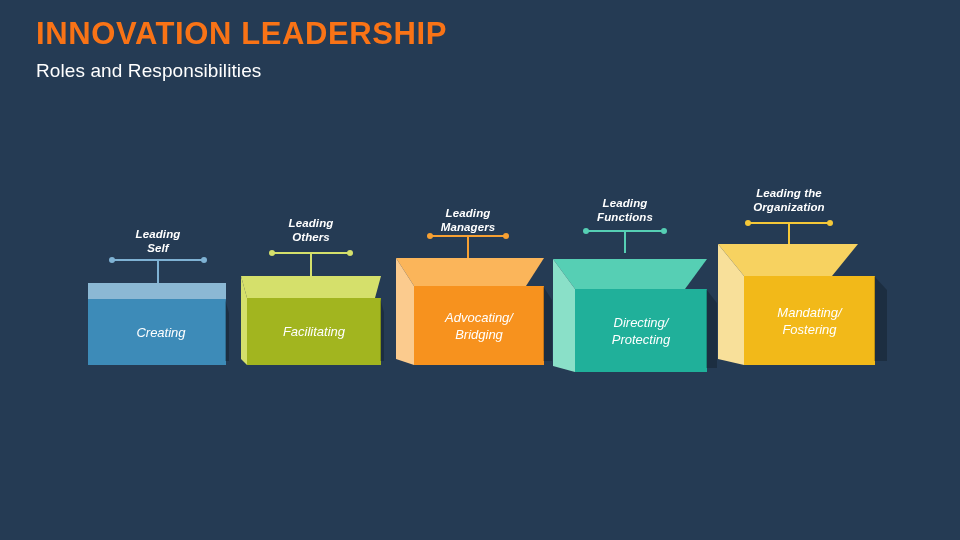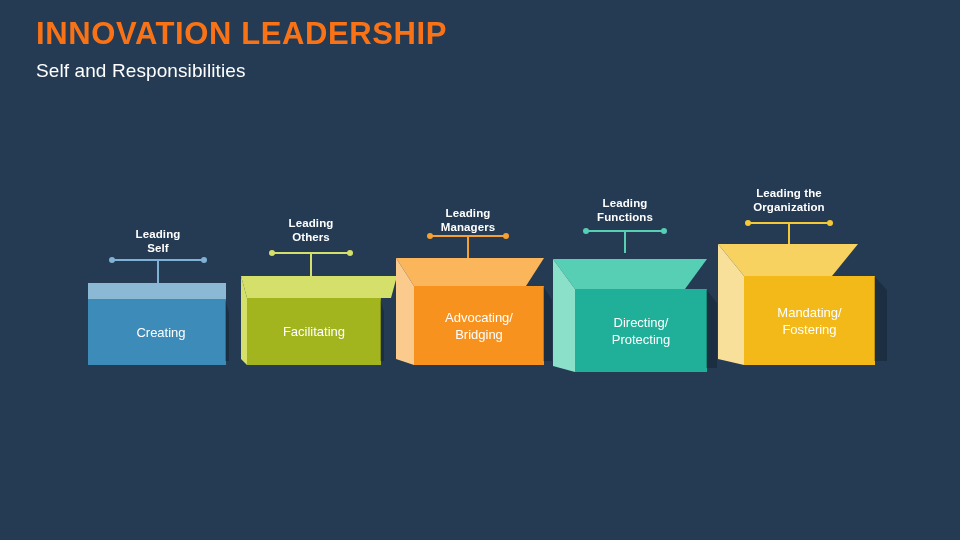--- a/index.html
+++ b/index.html
@@ -47,20 +47,21 @@
   #stage {
     position: absolute;
     left: 0;
     top: 0;
     width: 960px;
     height: 540px;
   }
 
   .step {
     position: absolute;
+    font-style: italic;
   }
 
   
   .caption {
     position: absolute;
     text-align: center;
     color: #ffffff;
     font-size: 11.5px;
     font-weight: bold;
     line-height: 14px;
@@ -132,21 +133,21 @@
     white-space: pre-line;
   }
 </style>
 </head>
 <body>
 
 <div id="slide">
 
   <div class="title">INNOVATION LEADERSHIP</div>
 
-  <div class="subtitle">Self and Responsibilities</div>
+  <div class="subtitle">Roles and Responsibilities</div>
 
   <div id="stage">
       <div class="step" style="left: 0px; top: 0px; width: 960px; height: 540px; pointer-events: none;">
         <div class="caption" style="left: 80px; top: 227px; width: 156px; pointer-events: auto;">Leading
 Self</div>
         <div class="connector" style="left: 110px; top: 259px; width: 96px; pointer-events: auto;">
           <div class="conn-bar" style="background: rgb(127, 178, 212);"></div>
           <div class="conn-dot left" style="background: rgb(127, 178, 212);"></div>
           <div class="conn-dot right" style="background: rgb(127, 178, 212);"></div>
           <div class="conn-stem" style="background: rgb(127, 178, 212); height: 24px;"></div>
@@ -160,21 +161,21 @@
       </div>
       <div class="step" style="left: 0px; top: 0px; width: 960px; height: 540px; pointer-events: none;">
         <div class="caption" style="left: 240px; top: 216px; width: 142px; pointer-events: auto;">Leading
 Others</div>
         <div class="connector" style="left: 270px; top: 252px; width: 82px; pointer-events: auto;">
           <div class="conn-bar" style="background: rgb(213, 224, 107);"></div>
           <div class="conn-dot left" style="background: rgb(213, 224, 107);"></div>
           <div class="conn-dot right" style="background: rgb(213, 224, 107);"></div>
           <div class="conn-stem" style="background: rgb(213, 224, 107); height: 24px;"></div>
         </div>
-        <div class="cube" style="left: 241px; top: 276px; width: 140px; height: 89px; pointer-events: auto; padding-left: 16px;">
+        <div class="cube" style="left: 241px; top: 276px; width: 140px; height: 89px; pointer-events: auto;">
           <div class="face-top" style="height: 22px; background: rgb(213, 224, 107); clip-path: polygon(6px 100%, 0px 0px, 100% 0px, calc(100% - 6px) 100%);"></div>
           <div class="face-left" style="width: 6px; height: 89px; background: rgb(213, 224, 107); clip-path: polygon(0px 0px, 100% 22px, 100% 100%, 0px calc(100% - 6px));"></div>
           <div class="face-front" style="top: 22px; height: 67px; background: rgb(162, 181, 31); left: 6px; width: 134px;"></div>
           <div class="face-right-shadow" style="left: 139px; top: 22px; width: 4px; height: 63px; background: rgba(0, 0, 0, 0.22); clip-path: polygon(0px 0px, 100% 14px, 100% 100%, 0px 100%);"></div>
           <div class="cube-label" style="left: 6px; width: 134px; top: 47px;">Facilitating</div>
         </div>
       </div>
       <div class="step" style="left: 0px; top: 0px; width: 960px; height: 540px; pointer-events: none;">
         <div class="caption" style="left: 398px; top: 206px; width: 140px; pointer-events: auto;">Leading
 Managers</div>

